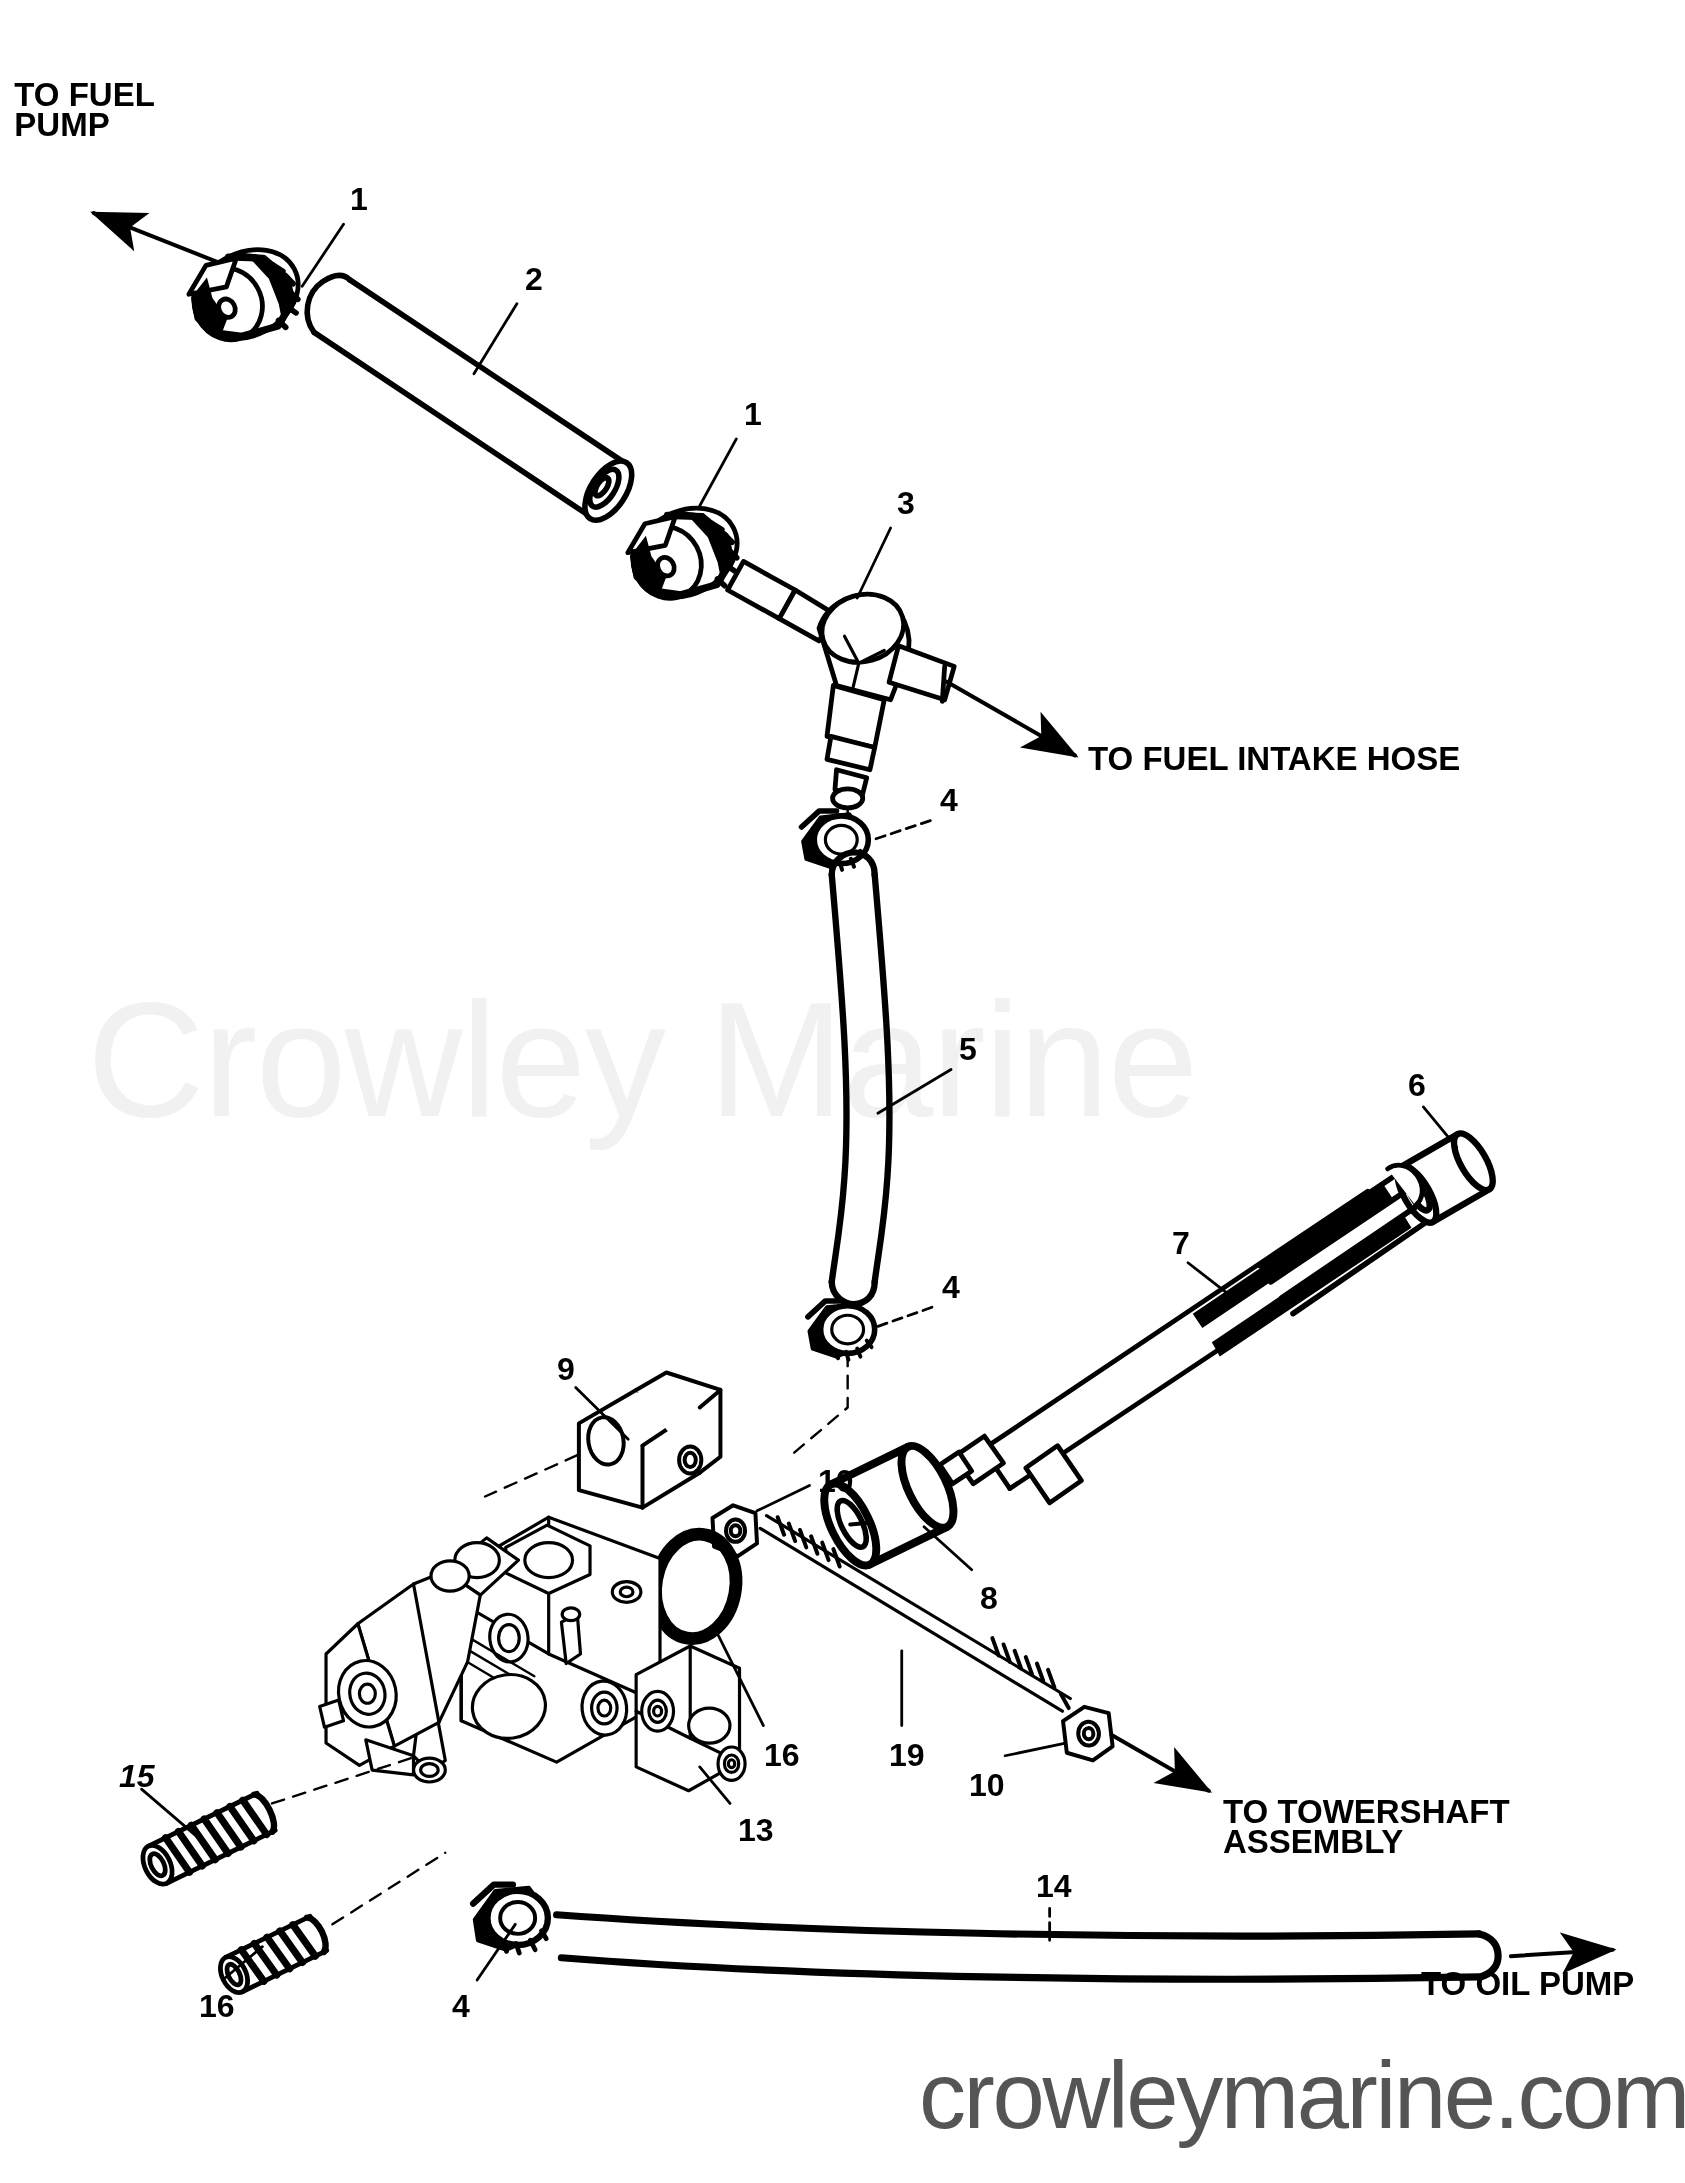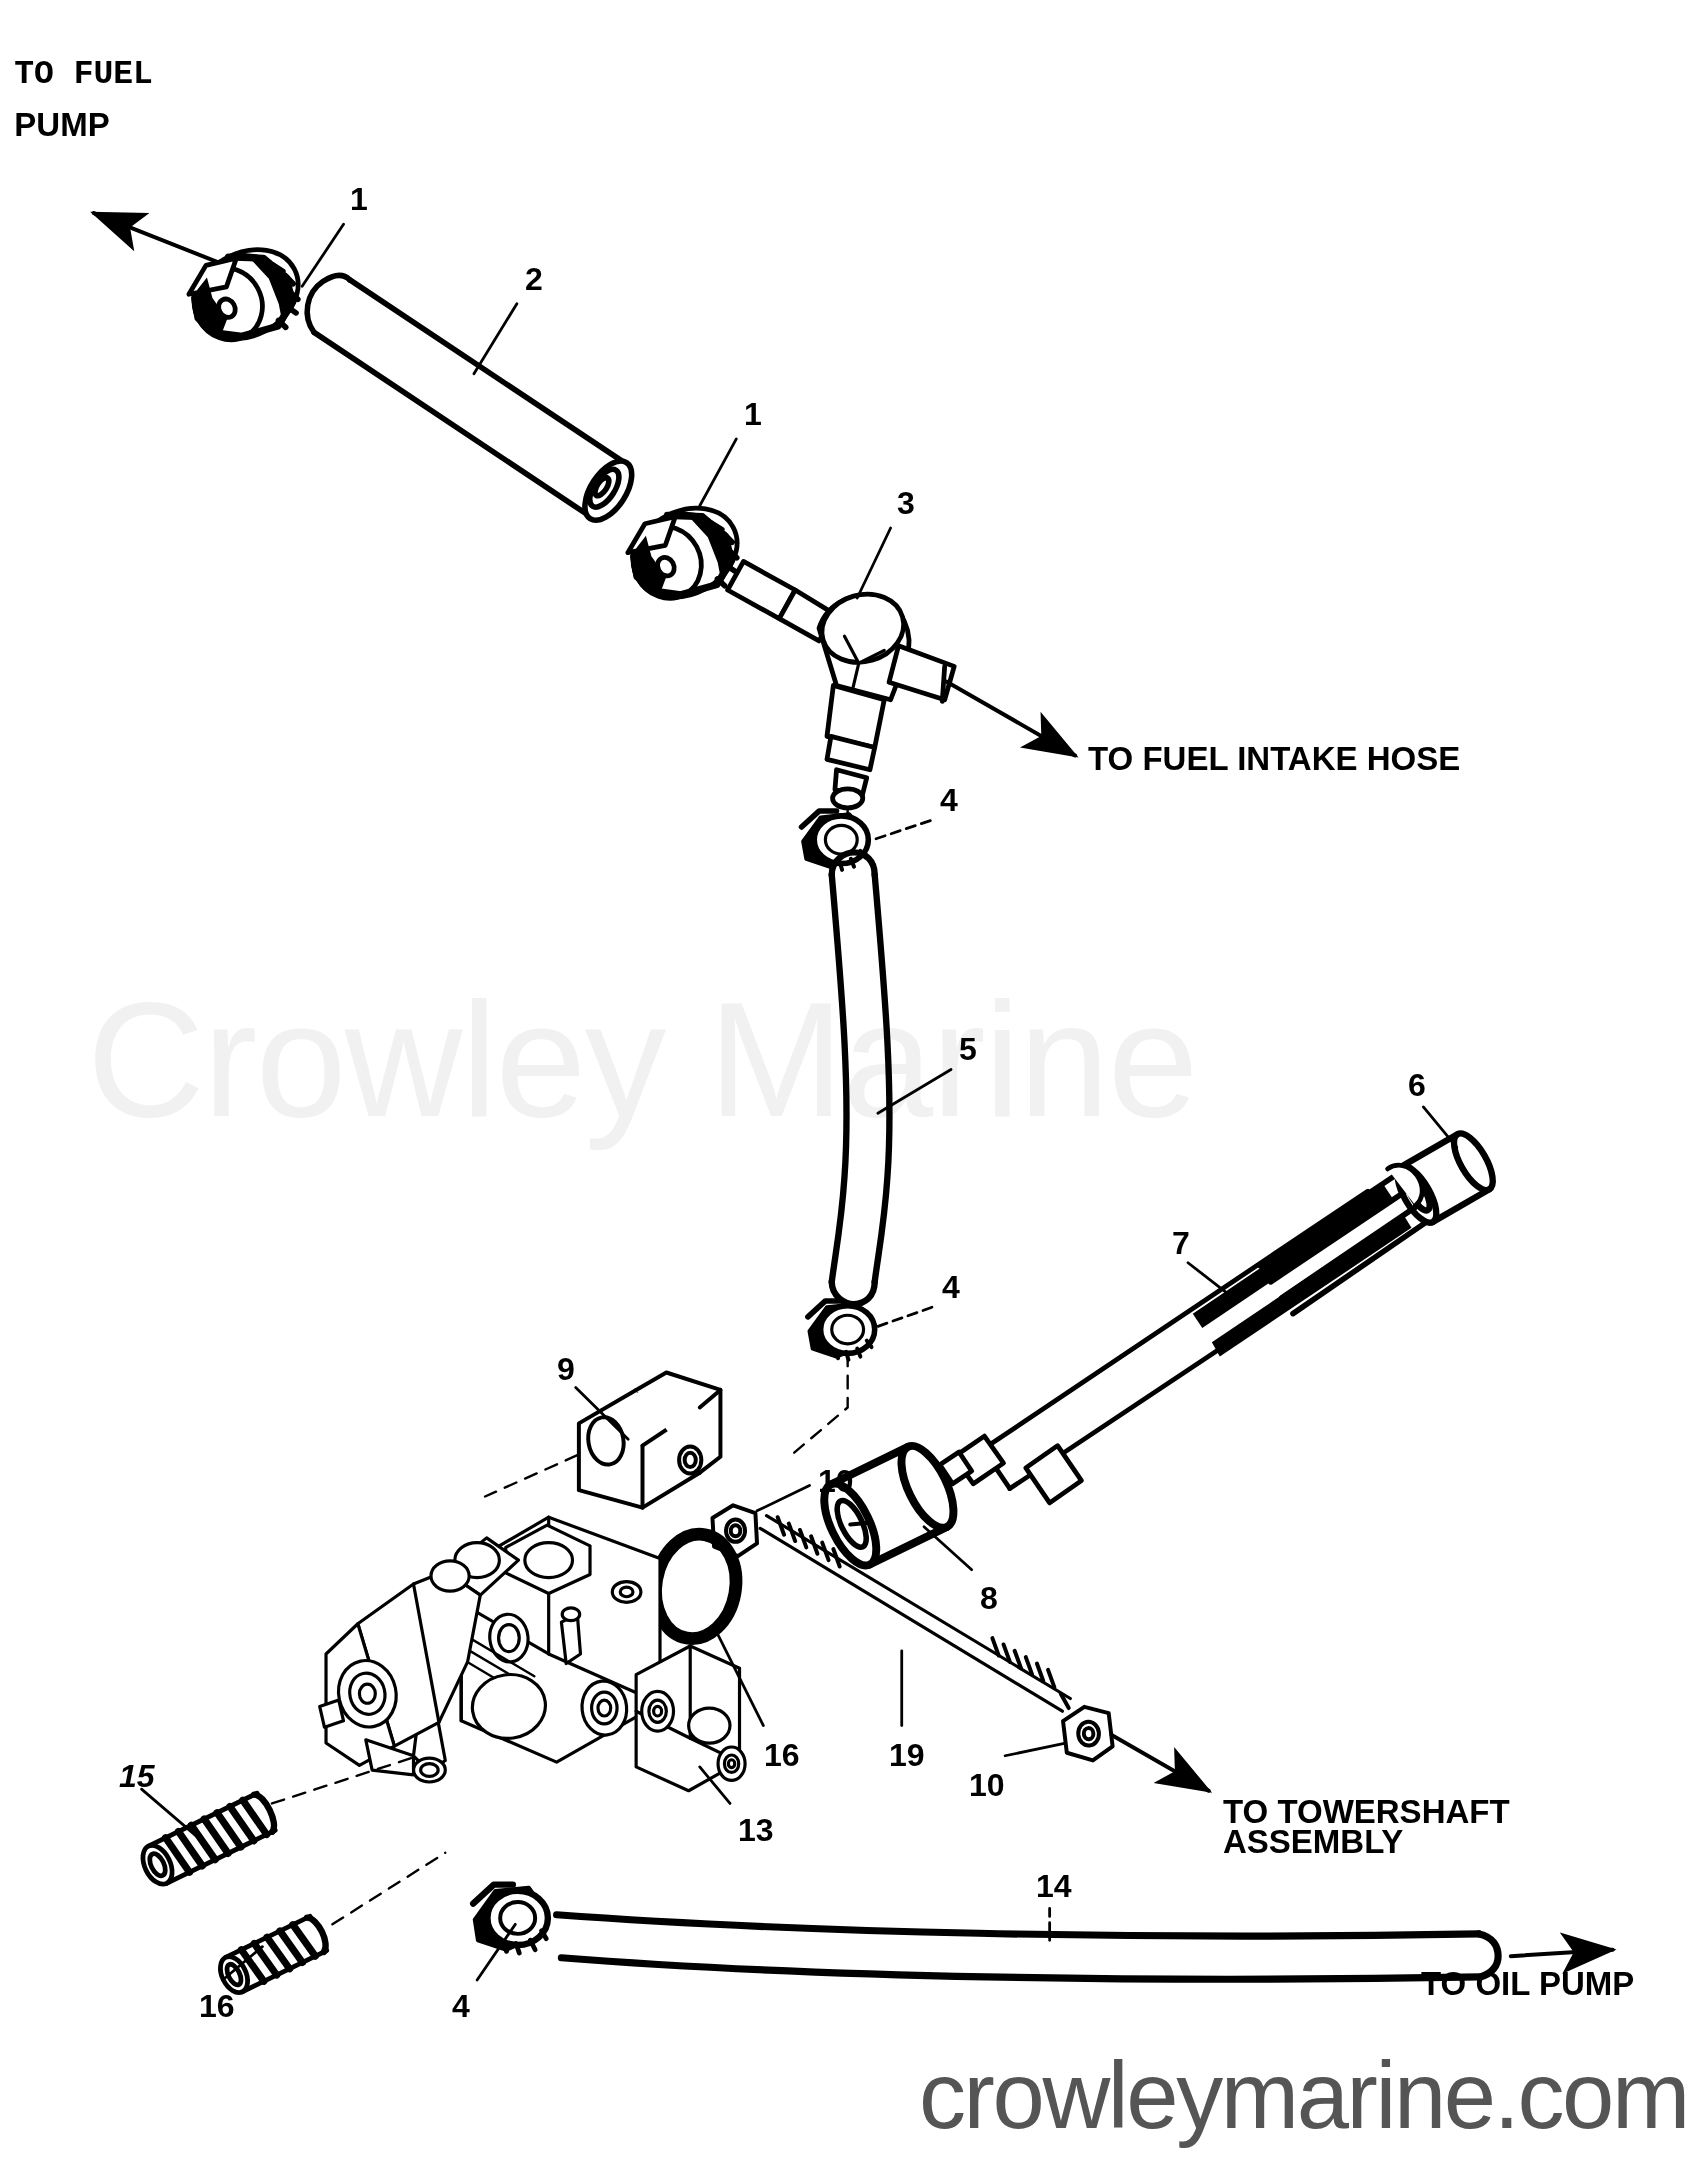--- a/index.html
+++ b/index.html
@@ -476,21 +476,21 @@
         <path d="M280,2490 L330,2448"></path>
 
         <path d="M600,2490 L648,2420"></path>
 
         <path d="M1320,2400 L1320,2440" stroke-dasharray="10 8"></path>
       </g>
 
     </g>
   </svg>
 
-  <div class="txt dirlabel" style="left:14.3px; top:56px;font-family:Liberation Mono, monospace;">TO FUEL</div>
+  <div class="txt dirlabel" style="left:14.3px; top:76px;">TO FUEL</div>
   <div class="txt dirlabel" style="left:14.3px; top:106px;">PUMP</div>
 
   <div class="txt dirlabel" style="left:1088px; top:740px;">TO FUEL INTAKE HOSE</div>
 
   <div class="txt dirlabel" style="left:1223px; top:1785px;margin-top:8px;">TO TOWERSHAFT</div>
   <div class="txt dirlabel" style="left:1223px; top:1823px;">ASSEMBLY</div>
 
   <div class="txt dirlabel" style="left:1421px; top:1965px;">TO OIL PUMP</div>
 
   <div class="callout" style="left:350px; top:181px;">1</div>

